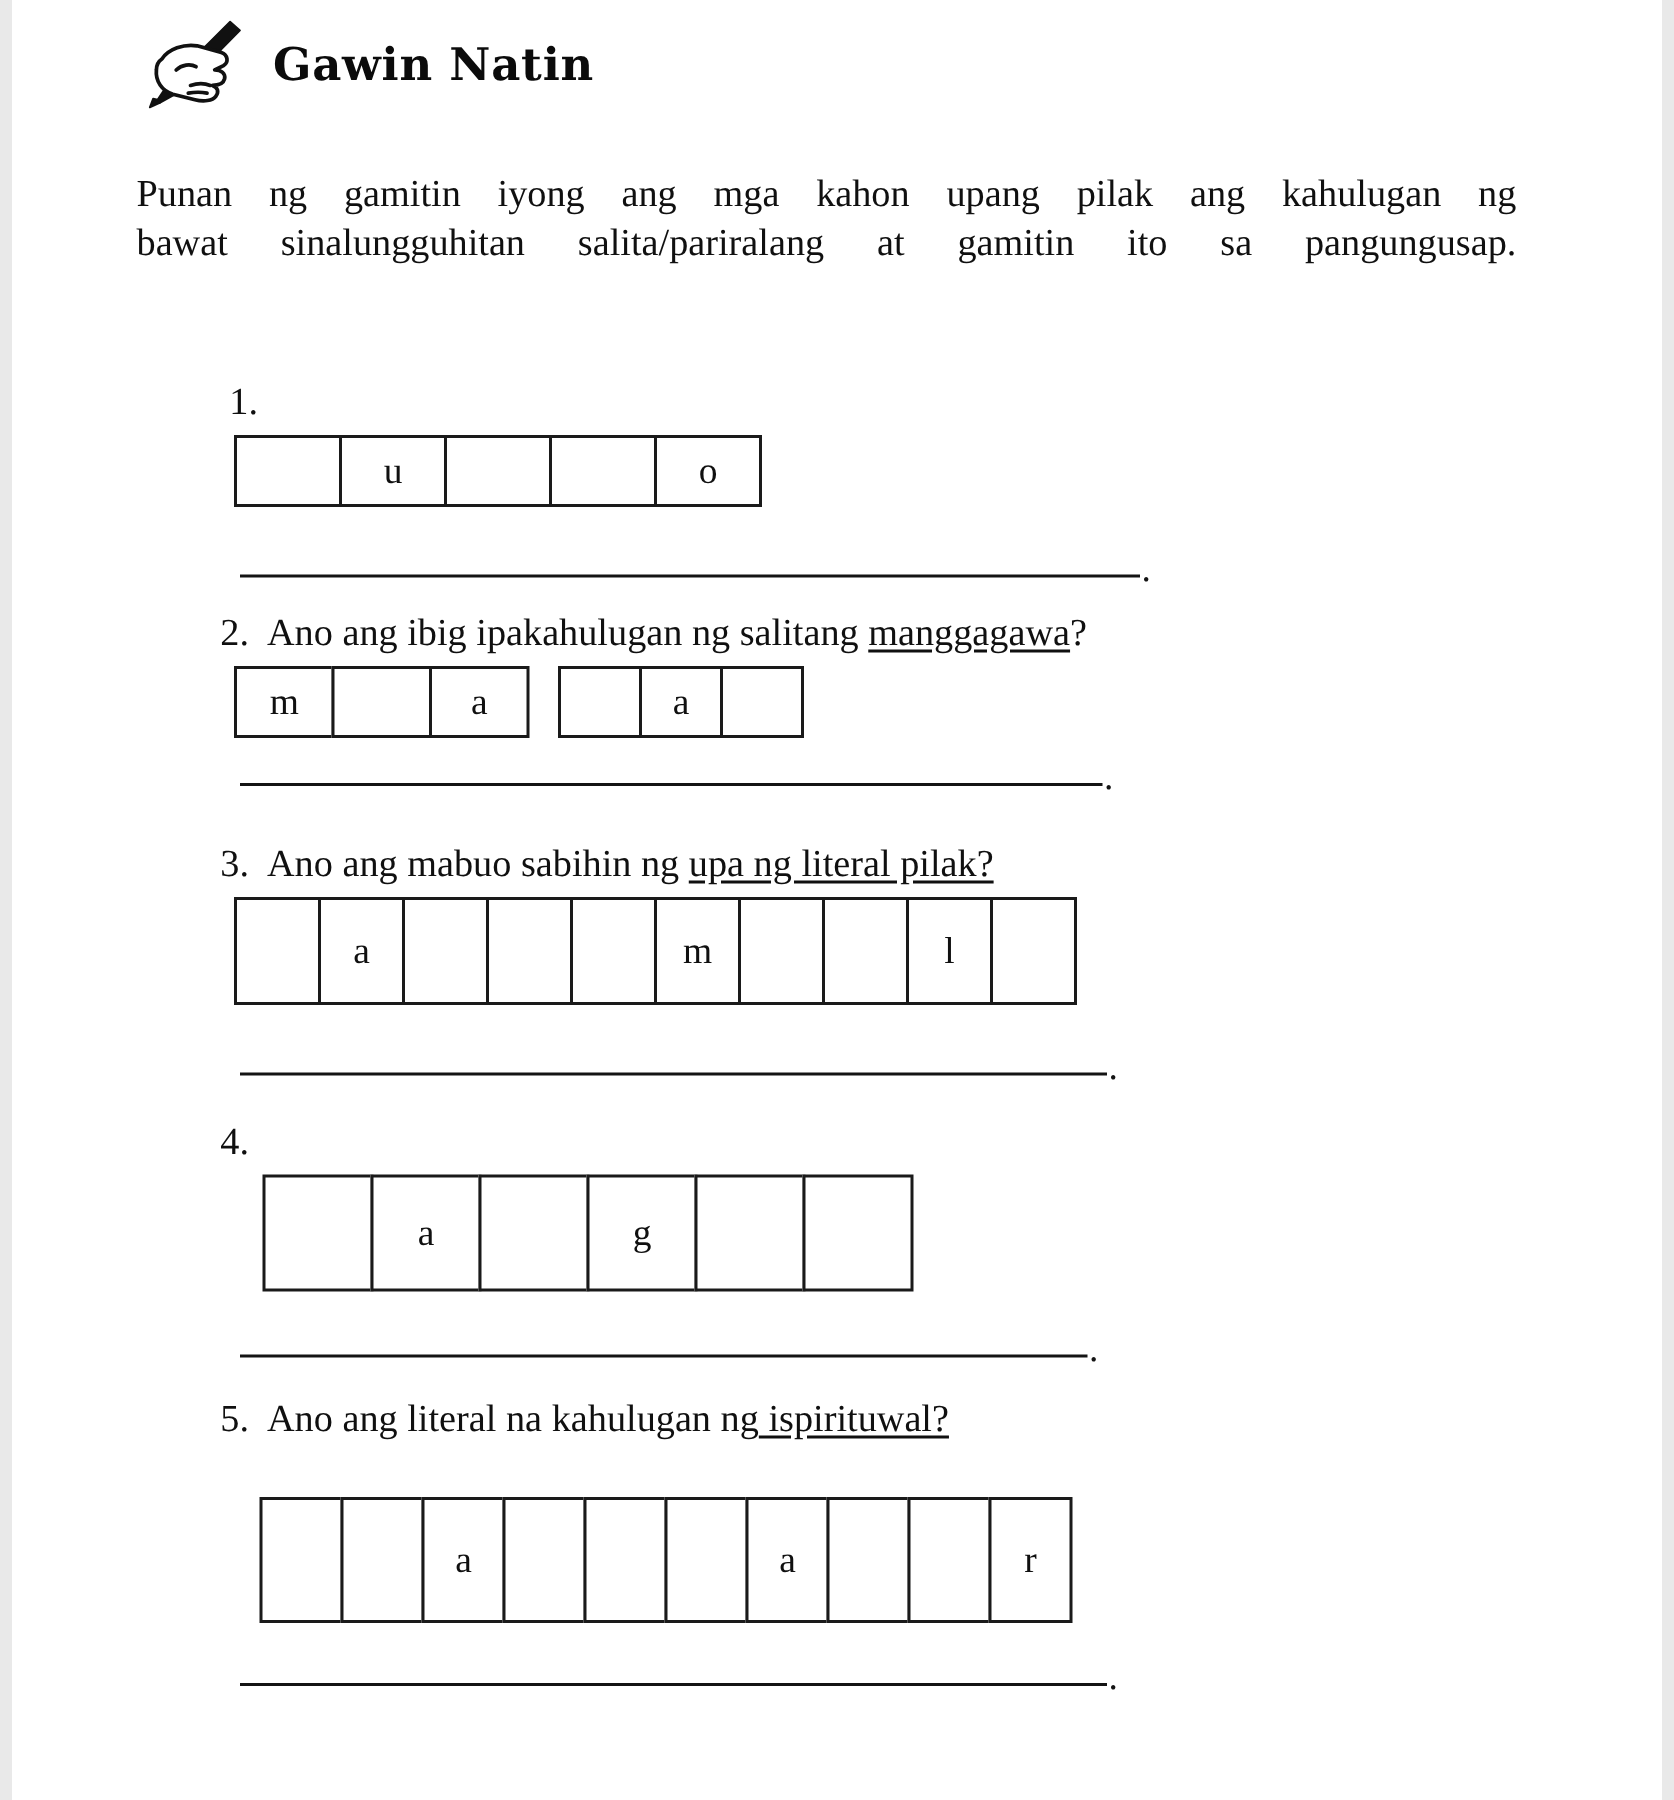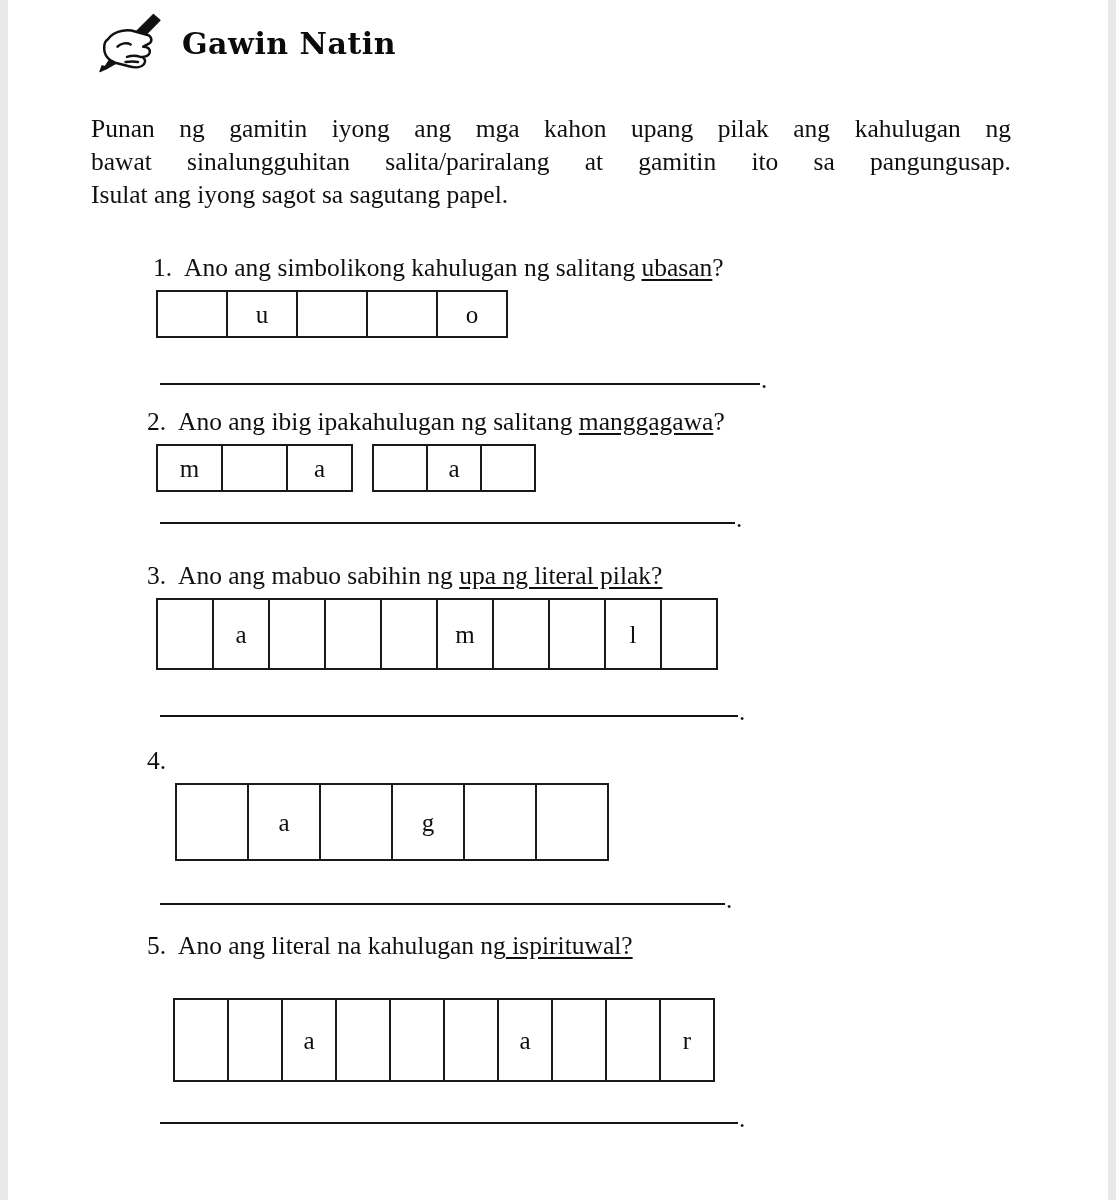--- a/index.html
+++ b/index.html
@@ -195,29 +195,27 @@
     <div style="display:flex;justify-content:space-between;">
         <span>bawat</span>
         <span>sinalungguhitan</span>
         <span>salita/pariralang</span>
         <span>at</span>
         <span>gamitin</span>
         <span>ito</span>
         <span>sa</span>
         <span>pangungusap.</span>
       </div>
-    <div class="last-line">Isulat ang iyong sagot sa sagutang papel.</div>
   </div>
 
   <div class="qlist">
 
     <div class="question" style="position:absolute; left:0; top:0;">
       <div class="q-line" style="margin-left:118px;">
         <span class="q-num">1.</span>
-        <span class="q-text"><span>Ano ang simbolikong kahulugan ng salitang </span><span class="u">ubasan</span><span>?</span></span>
       </div>
       <div class="boxrow" style="margin-left:148px; margin-top:6px;">
         <div class="boxgroup">
           <div class="cell" style="width:72px;height:48px;"></div>
           <div class="cell" style="width:72px;height:48px;">u</div>
           <div class="cell" style="width:72px;height:48px;"></div>
           <div class="cell" style="width:72px;height:48px;"></div>
           <div class="cell" style="width:72px;height:48px;">o</div>
         </div>
       </div>

